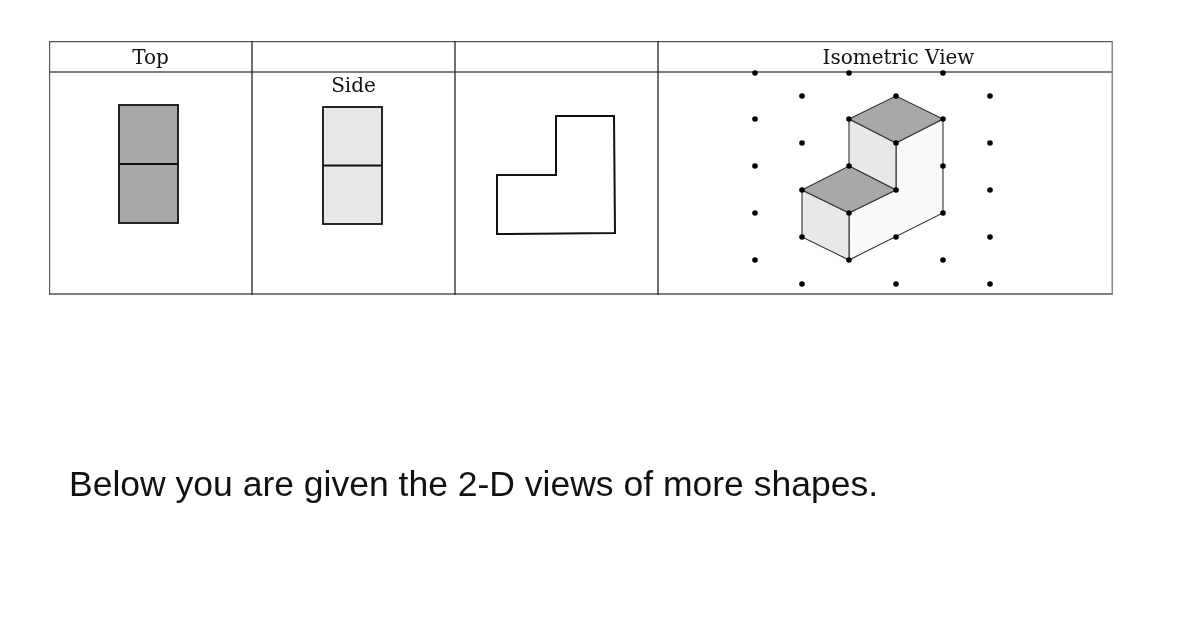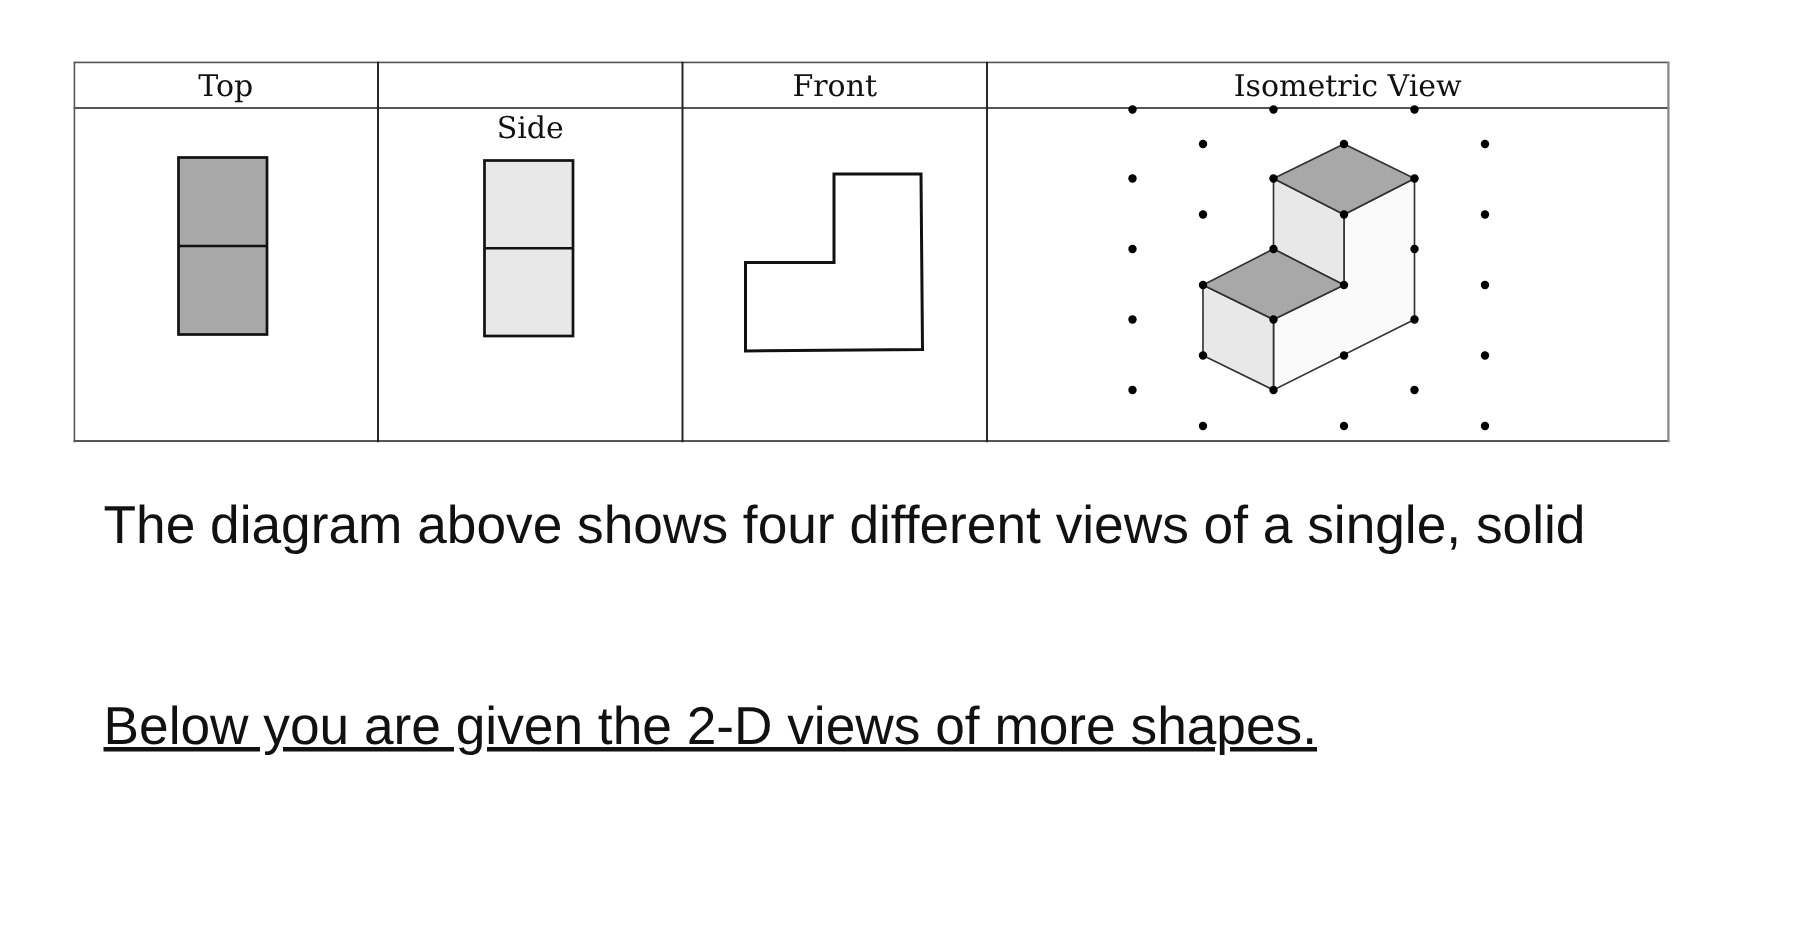--- a/index.html
+++ b/index.html
@@ -15,21 +15,21 @@
     display: flex; align-items: center; justify-content: center;
     line-height: 1;
   }
   .instructions {
     position: absolute; left: 69px; width: 1110px;
     font-family: "Liberation Sans", sans-serif;
     font-size: 35.5px; line-height: 43.5px; color: #111;
     margin: 0;
   }
   .para-1 { top: 329px; }
-  .para-2 { top: 463px; text-decoration: underline; }
+  .para-2 { top: 463px; }
   .para-line { display: block; white-space: pre; }
 </style>
 </head>
 <body>
 
 <div class="views-table">
   <svg width="1064" height="254" viewBox="0 0 1064 254">
 
     <g stroke="#555" stroke-width="1.3" fill="none">
       <line x1="0" y1="0.5" x2="1064" y2="0.5"></line>
@@ -96,23 +96,21 @@
           <circle cx="990" cy="237" r="2.8"></circle>
         <circle cx="802" cy="284" r="2.8"></circle>
           <circle cx="896" cy="284" r="2.8"></circle>
           <circle cx="990" cy="284" r="2.8"></circle>
       </g>
     </g>
   </svg>
 
   <div class="col-header" style="left:0; width:203px;">Top</div>
   <div class="col-header" style="left:203px; width:203px;margin-top:28px;">Side</div>
-  <div class="col-header" style="left:406px; width:203px;">Front</div>
   <div class="col-header" style="left:609px; width:455px;padding-left:13px;">Isometric View</div>
 </div>
 
 <p class="instructions para-1">
-  <span class="para-line">The diagram above shows four different views of a single, solid</span>
 </p>
 
 <p class="instructions para-2">
   <span class="para-line">Below you are given the 2-D views of more shapes.</span>
 </p>
 
 </body></html>

